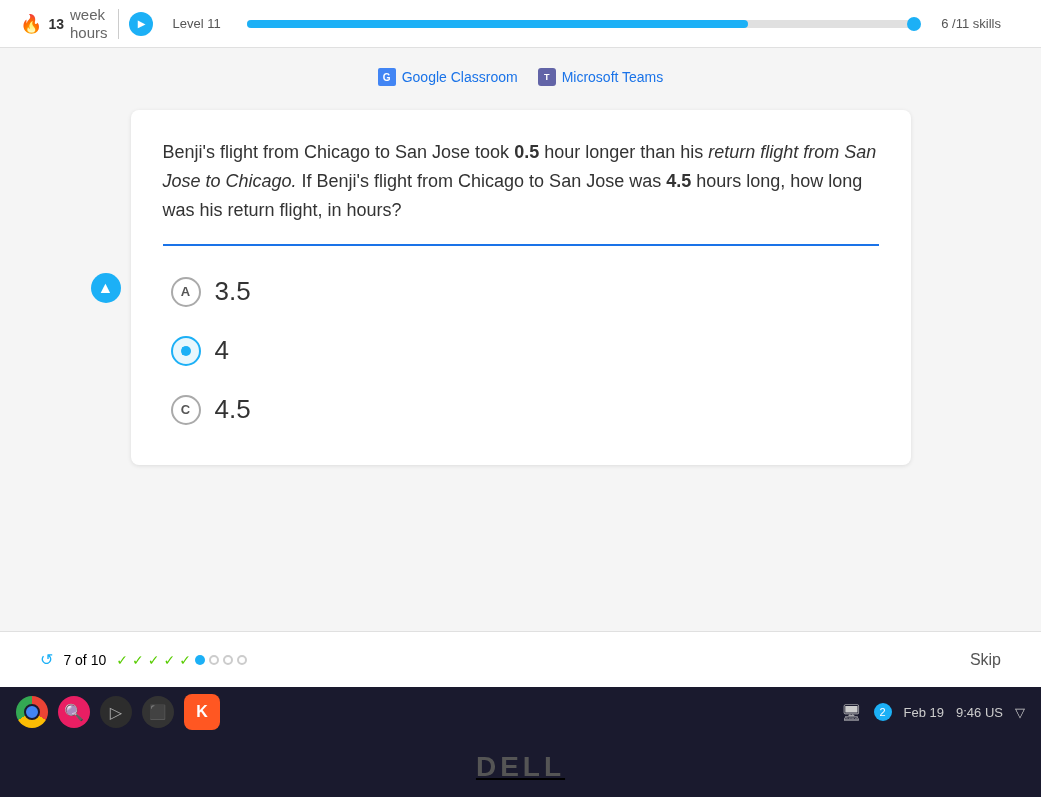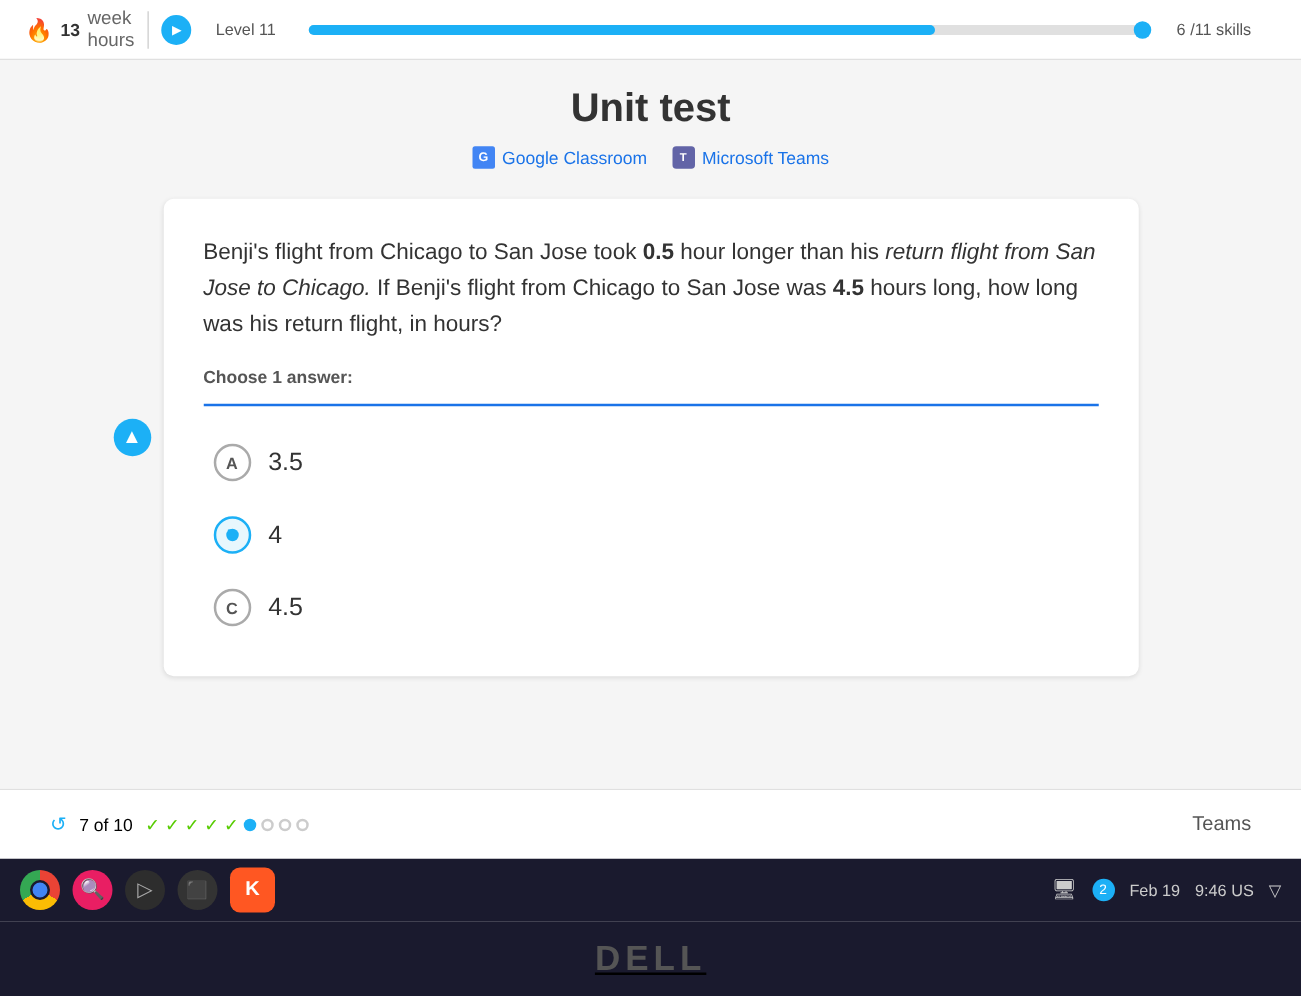--- a/index.html
+++ b/index.html
@@ -244,21 +244,21 @@
     }
     .option-b-circle .letter {
       position: relative;
       z-index: 1;
       font-size: 11px;
       font-weight: bold;
       color: #1cb0f6;
     }
 
     .option-text {
-      font-size: 20px;
+      font-size: 26px;
       color: #333;
     }
 
     .option-c-partial {
       display: flex;
       align-items: center;
       gap: 14px;
       padding: 12px 8px;
       cursor: pointer;
     }
@@ -447,39 +447,37 @@
     <span class="level-label">Level 11</span>
     <div class="progress-bar-container">
       <div class="progress-bar-fill"></div>
       <div class="progress-dot"></div>
     </div>
     <span class="skills-label">6 /11 skills</span>
   </div>
 </div>
 
 <div class="main-content">
-  <h1 class="unit-test-title">Unit test</h1>
 
   <div class="share-buttons">
     <a class="share-btn">
       <div class="google-icon">G</div>
       <span>Google Classroom</span>
     </a>
     <a class="share-btn">
       <div class="teams-icon">T</div>
       <span>Microsoft Teams</span>
     </a>
   </div>
 
   <div class="question-card">
     <div class="nav-arrow">▲</div>
     <div class="question-text">
       Benji's flight from Chicago to San Jose took <strong>0.5</strong> hour longer than his <span class="italic-part">return flight from San Jose to Chicago.</span> If Benji's flight from Chicago to San Jose was <strong>4.5</strong> hours long, how long was his return flight, in hours?
     </div>
-    <div class="choose-label">Choose 1 answer:</div>
     <div class="divider-h"></div>
 
     <div class="answer-option">
       <div class="option-circle">
         <span>A</span>
       </div>
       <span class="option-text">3.5</span>
     </div>
 
     <div class="answer-option">
@@ -509,21 +507,21 @@
       <span class="dot-check">✓</span>
       <span class="dot-check">✓</span>
       <span class="dot-check">✓</span>
       <div class="dot-current"></div>
       <div class="dot-empty"></div>
       <div class="dot-empty"></div>
       <div class="dot-empty"></div>
     </div>
   </div>
   <div class="right-actions">
-    <button class="skip-btn">Teams</button>
+    <button class="skip-btn">Skip</button>
   </div>
 </div>
 
 <div class="taskbar">
   <div class="taskbar-left">
     <div class="taskbar-icon chrome"></div>
     <div class="taskbar-icon search-bg" style="font-size:16px; color:white;">🔍</div>
     <div class="taskbar-icon dark" style="color:#aaa; font-size:16px;">▷</div>
     <div class="taskbar-icon monitor" style="font-size:14px; color: #aaa;">⬛</div>
     <div class="taskbar-icon k-icon">K</div>

